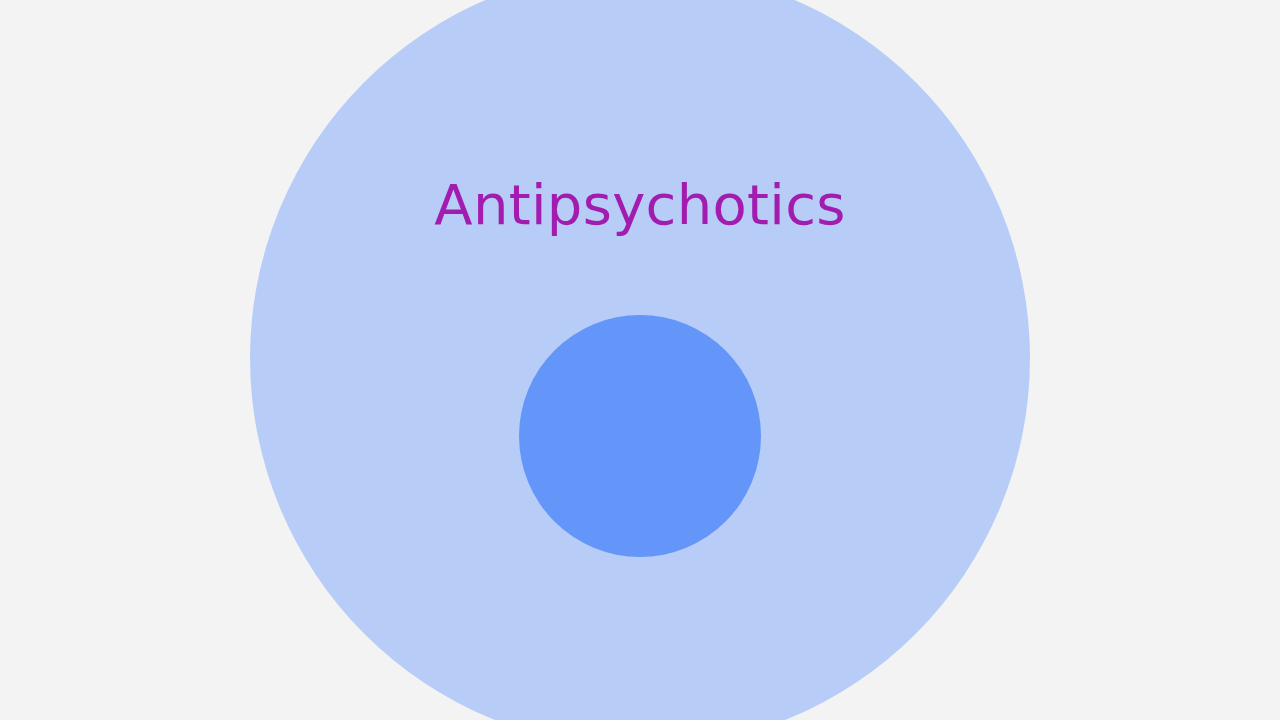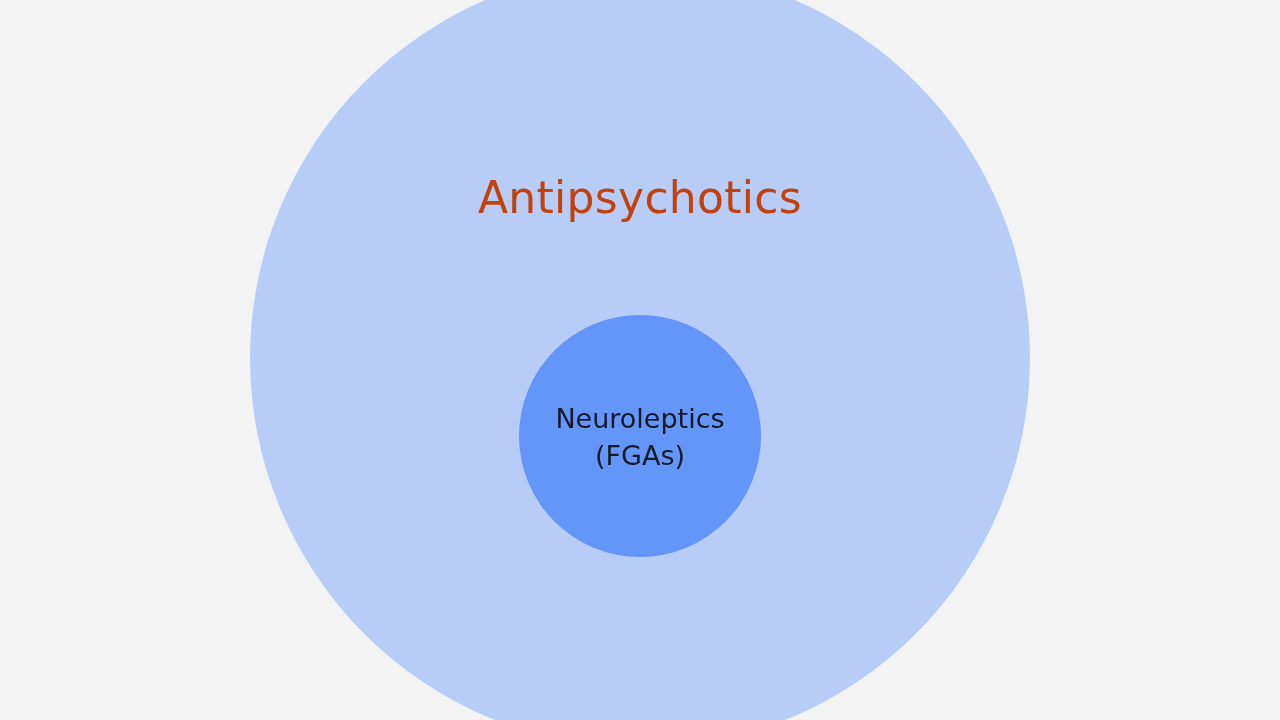--- a/index.html
+++ b/index.html
@@ -25,22 +25,22 @@
       height: 780px;
       border-radius: 50%;
       background: #b7cdf7;
     }
     .outer-label {
       position: absolute;
       left: 0;
       width: 1280px;
       top: 172px;
       text-align: center;
-      font-size: 44px;
-      color: #c2410c;
+      font-size: 56px;
+      color: #a21caf;
       letter-spacing: 0.3px;
     }
     .inner-circle {
       position: absolute;
       left: 519px;
       top: 315px;
       width: 242px;
       height: 242px;
       border-radius: 50%;
       background: #6495f8;
@@ -57,17 +57,13 @@
     }
     .inner-label span { display: block; }
   </style>
 </head>
 <body>
 
 <div class="canvas">
   <div class="outer-circle"></div>
   <div class="outer-label">Antipsychotics</div>
   <div class="inner-circle"></div>
-  <div class="inner-label">
-    <span>Neuroleptics</span>
-    <span>(FGAs)</span>
-  </div>
 </div>
 
 </body></html>

